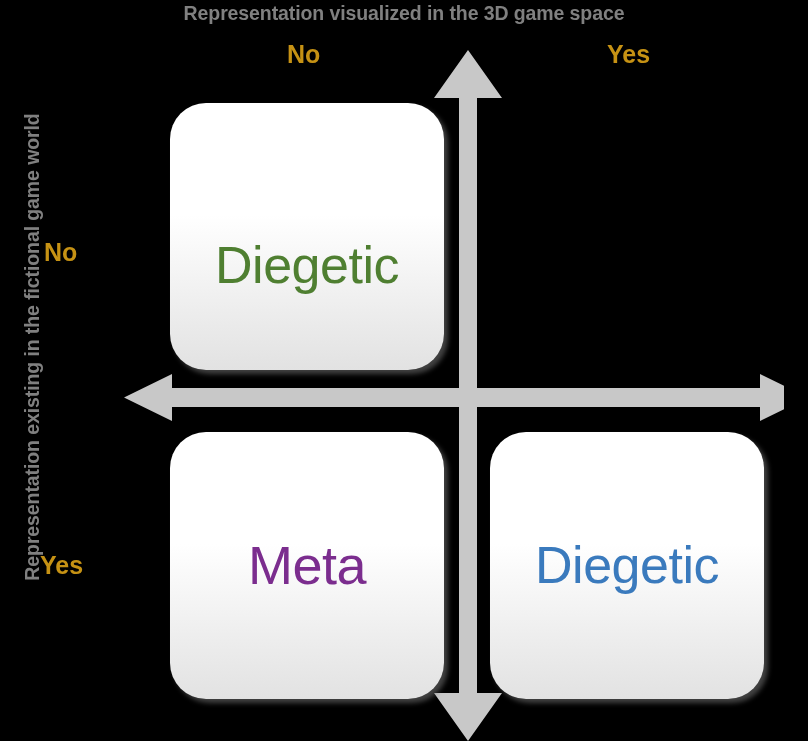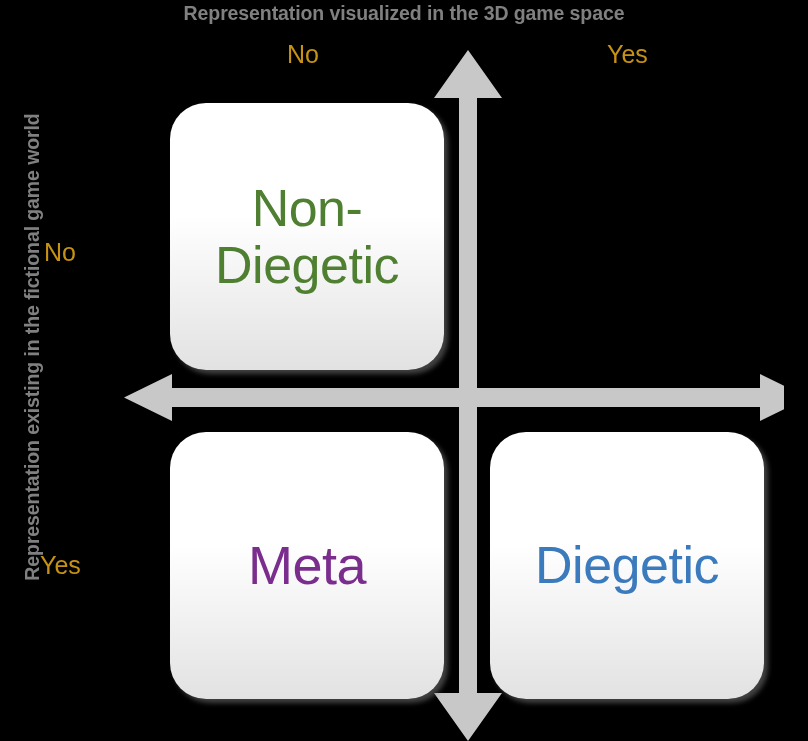--- a/index.html
+++ b/index.html
@@ -47,21 +47,21 @@
     color: #808080;
     letter-spacing: -0.1px;
     white-space: nowrap;
     line-height: 26px;
   }
 
   
   .tick {
     position: absolute;
     font-size: 25px;
-    font-weight: normal;
+    font-weight: bold;
     color: #C69214;
     white-space: nowrap;
     line-height: 1;
   }
   .tick-top-no   { left: 287px; top: 42px; }
   .tick-top-yes  { left: 607px; top: 42px; }
   .tick-left-no  { left: 44px;  top: 240px; }
   .tick-left-yes { left: 40px;  top: 553px; }
 
   
@@ -125,21 +125,21 @@
   </div>
 
   <div class="axis-arrow" style="left:124px; top:374px; width:684px; height:47px;">
     <svg width="684" height="47" viewBox="0 0 684 47">
       <polygon fill="#C8C8C8" points="0,23.5 48,0 48,14 636,14 636,0 684,23.5 636,47 636,33 48,33 48,47"></polygon>
     </svg>
   </div>
 
   <div class="quad quad-tl">
     <div class="quad-label" style="color:#4F7F31;">
-      <span>Non-</span><br>
+      <br>
       <span>Diegetic</span>
     </div>
   </div>
 
 
   <div class="quad quad-bl">
     <div class="quad-label" style="color:#7B2D8E;">Meta</div>
   </div>
 
   <div class="quad quad-br">

